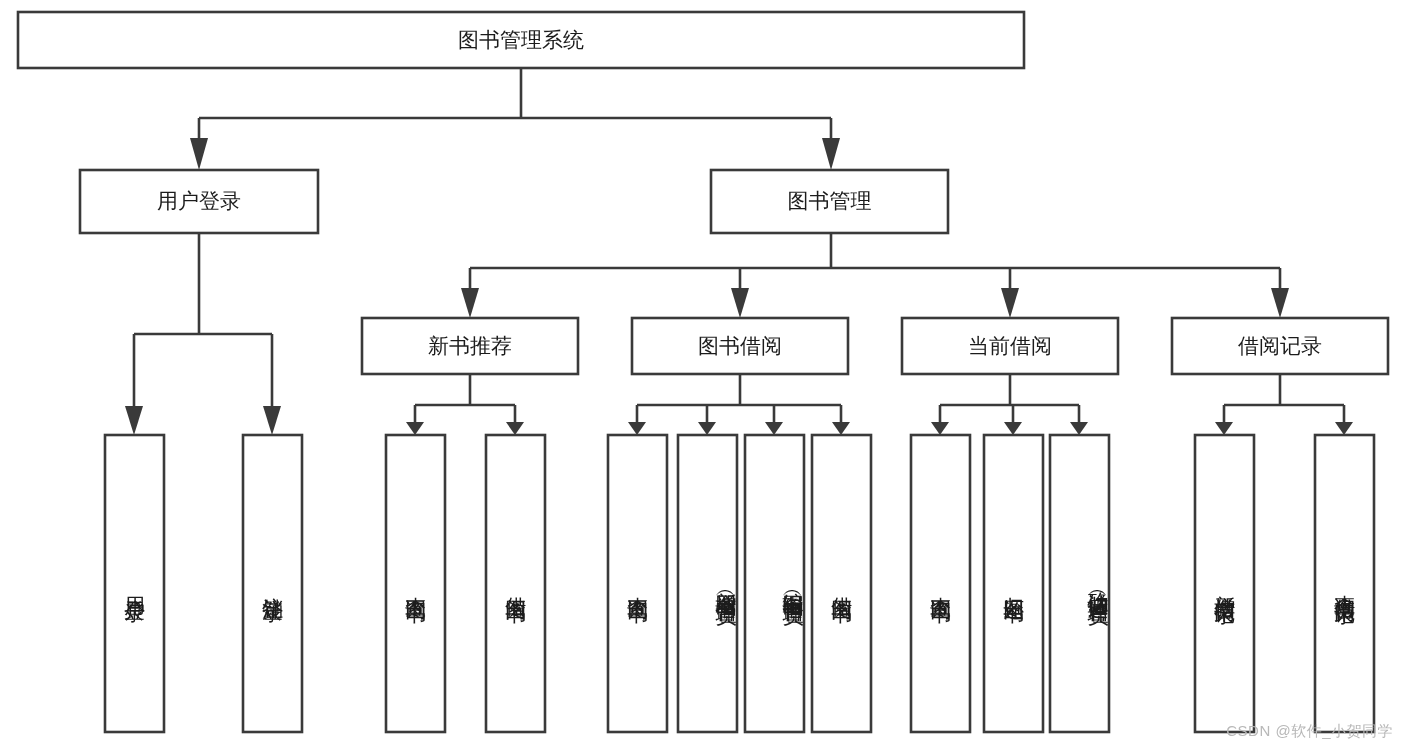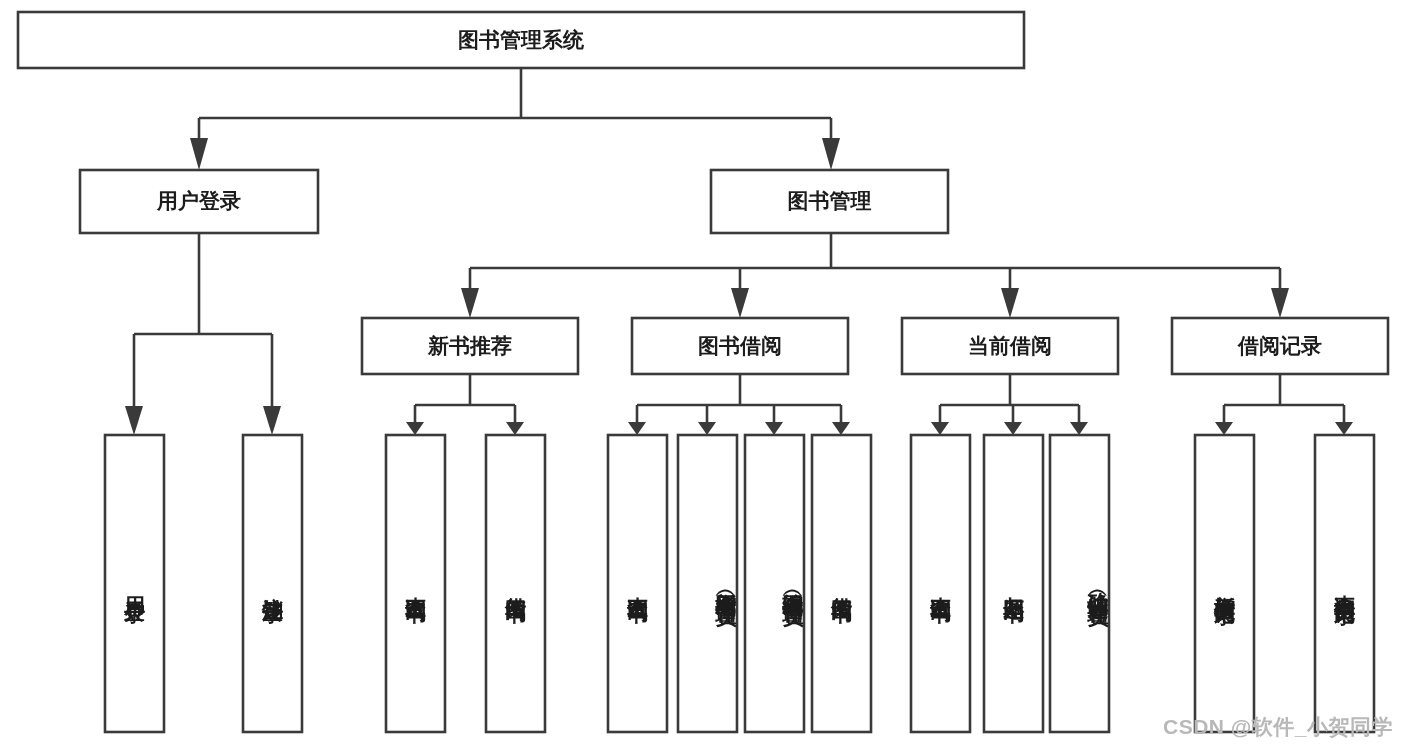--- a/index.html
+++ b/index.html
@@ -12,21 +12,20 @@
     height: 747px;
     font-family: "Liberation Sans", "DejaVu Sans", sans-serif;
     overflow: hidden;
     position: relative;
   }
   #diagram-root {
     position: relative;
     width: 1405px;
     height: 747px;
     background: #ffffff;
-    font-weight: bold;
   }
   svg#tree-svg {
     position: absolute;
     top: 0;
     left: 0;
     width: 1405px;
     height: 747px;
     display: block;
   }
   .node-box {
@@ -61,21 +60,21 @@
     letter-spacing: 2px;
     white-space: nowrap;
     pointer-events: none;
     text-align: center;
   }
   .watermark {
     position: absolute;
     right: 12px;
     bottom: 6px;
     font-family: "Liberation Sans", "DejaVu Sans", sans-serif;
-    font-size: 21px;
+    font-size: 15px;
     color: #b8b8b8;
     letter-spacing: 0.5px;
     white-space: nowrap;
   }
 </style>
 </head>
 <body>
 
 <div id="diagram-root">
 

